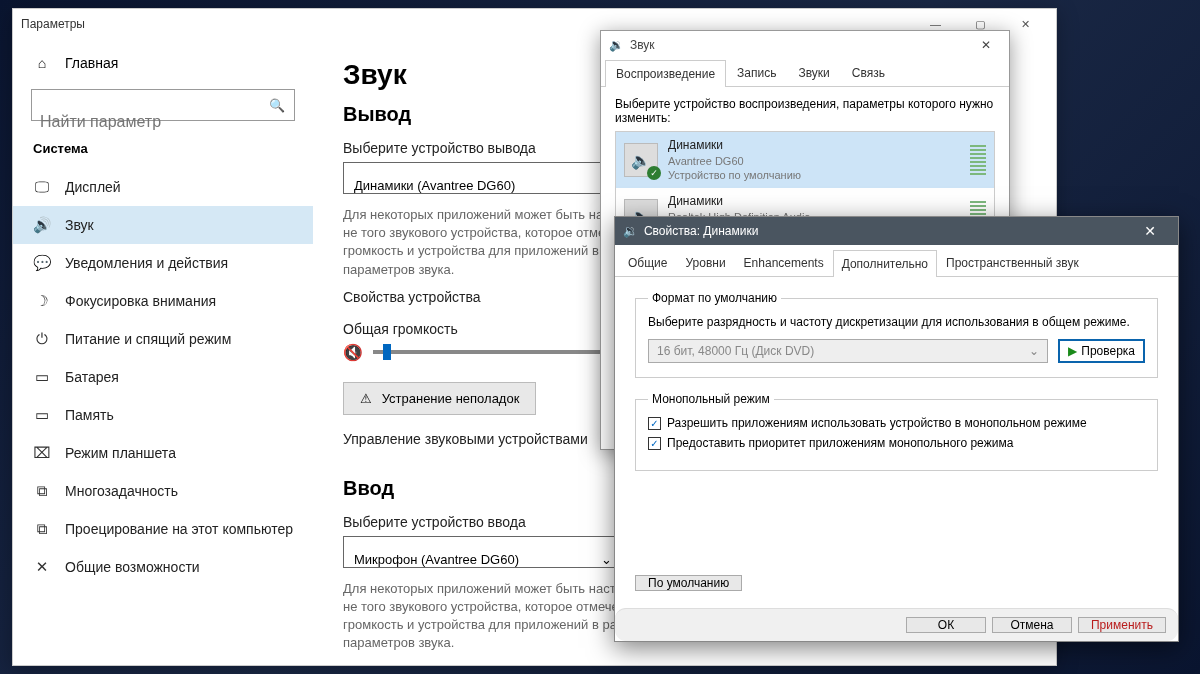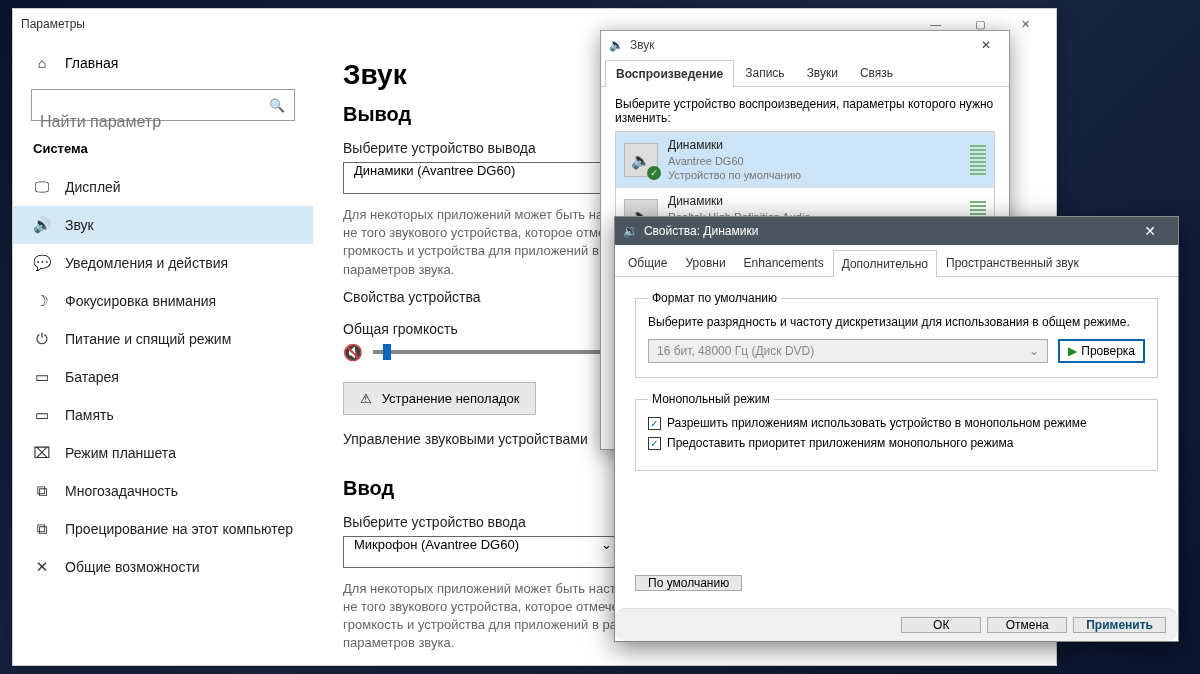--- a/index.html
+++ b/index.html
@@ -20,36 +20,36 @@
 .search-box .mag { color: #777; font-size: 13px; }
 .sidebar-heading { font-weight: 600; font-size: 13px; padding: 6px 20px 12px; }
 .sidebar-item { display: flex; align-items: center; gap: 14px; padding: 10px 20px; font-size: 14px; color: #222; cursor: pointer; }
 .sidebar-item .ico { width: 18px; text-align: center; font-size: 15px; color: #333; }
 .sidebar-item.active { background: #d5e8f5; }
 
 .content { flex: 1; padding: 20px 30px; overflow: hidden; }
 .content h1 { font-size: 28px; font-weight: 600; margin-bottom: 4px; }
 .content h2 { font-size: 20px; font-weight: 600; margin-top: 12px; margin-bottom: 14px; }
 .content .sub { font-size: 14px; font-weight: 400; color: #222; margin-bottom: 6px; }
-.content .combo { width: 280px; height: 32px; border: 1px solid #666; display: flex; align-items: flex-start; padding: 0 10px; font-size: 13px; cursor: pointer; justify-content: space-between; margin-bottom: 12px; }
+.content .combo { width: 280px; height: 32px; border: 1px solid #666; display: flex; align-items: flex-end; padding: 0 10px; font-size: 13px; cursor: pointer; justify-content: space-between; margin-bottom: 12px; }
 .content .desc { font-size: 13px; color: #666; max-width: 420px; line-height: 1.4; margin-bottom: 10px; }
 .content .link { font-size: 14px; color: #222; margin-bottom: 16px; }
 .slider-row { display: flex; align-items: center; gap: 10px; margin-bottom: 20px; }
 .slider-row .mute { font-size: 16px; }
 .slider { width: 250px; height: 4px; background: #888; position: relative; }
 .slider .thumb { position: absolute; left: 4%; top: -6px; width: 8px; height: 16px; background: #0067c0; }
 .trouble-btn { display: inline-flex; align-items: center; gap: 10px; border: 1px solid #bbb; background: #e8e8e8; padding: 8px 16px; font-size: 13px; cursor: pointer; margin-bottom: 16px; }
 
 
 .sound-window { position: absolute; left: 600px; top: 30px; width: 410px; height: 420px; background: #fff; border: 1px solid #999; box-shadow: 0 4px 20px rgba(0,0,0,0.4); }
 .sound-titlebar { height: 28px; display: flex; align-items: center; padding: 0 8px; font-size: 12px; color: #444; }
 .sound-titlebar .ico { margin-right: 6px; color: #666; }
 .sound-tabs { display: flex; border-bottom: 1px solid #ccc; padding: 0 4px; }
 .sound-tab { padding: 6px 10px; font-size: 12px; color: #333; cursor: pointer; border: 1px solid transparent; border-bottom: none; }
-.sound-tab.active { border-color: #ccc; background: #fff; position: relative; top: 1px; font-weight: bold; }
+.sound-tab.active { border-color: #ccc; background: #fff; position: relative; top: 1px; }
 .sound-instr { font-size: 12px; padding: 10px 14px 6px; }
 .device-list { margin: 0 14px; border: 1px solid #ccc; }
 .device-row { display: flex; align-items: center; padding: 6px 8px; gap: 10px; cursor: pointer; }
 .device-row.sel { background: #cde4f7; }
 .device-icon { width: 34px; height: 34px; background: #ddd; border: 1px solid #bbb; position: relative; display: flex; align-items: center; justify-content: center; font-size: 16px; }
 .device-icon .check { position: absolute; right: -4px; bottom: -4px; width: 14px; height: 14px; background: #2e7d32; border-radius: 50%; color: #fff; font-size: 9px; display: flex; align-items: center; justify-content: center; }
 .device-info { flex: 1; font-size: 12px; line-height: 1.3; }
 .device-info .dname { color: #222; }
 .device-info .dsub { color: #777; font-size: 11px; }
 .device-bars { width: 16px; height: 30px; background: repeating-linear-gradient(to top, #7db87d 0 2px, transparent 2px 4px); }
@@ -68,21 +68,21 @@
 legend { font-size: 12px; padding: 0 4px; }
 .fmt-desc { margin-bottom: 10px; }
 .fmt-row { display: flex; gap: 10px; align-items: center; }
 .fmt-combo { flex: 1; height: 24px; border: 1px solid #aaa; background: #eee; color: #888; display: flex; align-items: center; padding: 0 8px; font-size: 12px; justify-content: space-between; }
 .test-btn { border: 2px solid #0a64ad; padding: 3px 8px; display: flex; align-items: center; gap: 4px; cursor: pointer; font-size: 12px; }
 .test-btn .tri { color: #1a8a1a; }
 .chk-row { display: flex; align-items: center; gap: 6px; margin-bottom: 6px; }
 .chk { width: 13px; height: 13px; border: 1px solid #333; display: inline-flex; align-items: center; justify-content: center; font-size: 10px; color: #0067c0; }
 .props-footer { position: absolute; bottom: 0; left: 0; right: 0; background: #f0f0f0; border-top: 1px solid #ddd; padding: 8px 12px; display: flex; justify-content: flex-end; gap: 6px; border-radius: 11px; }
 .dlg-btn { min-width: 80px; padding: 0 12px; border: 1px solid #aaa; background: #e8e8e8; font-size: 12px; cursor: pointer; text-align: center; }
-.dlg-btn.disabled { color: #0c4a6e; font-weight: bold; }
+.dlg-btn.disabled { color: #b91c1c; }
 .default-btn-area { position: absolute; left: 20px; bottom: 50px; }
 </style>
 </head>
 <body>
 
 <div class="settings-window">
   <div class="settings-titlebar">
     <div class="title-area">Параметры</div>
     <div class="titlebar-btns">
       <div class="titlebar-btn">—</div>

